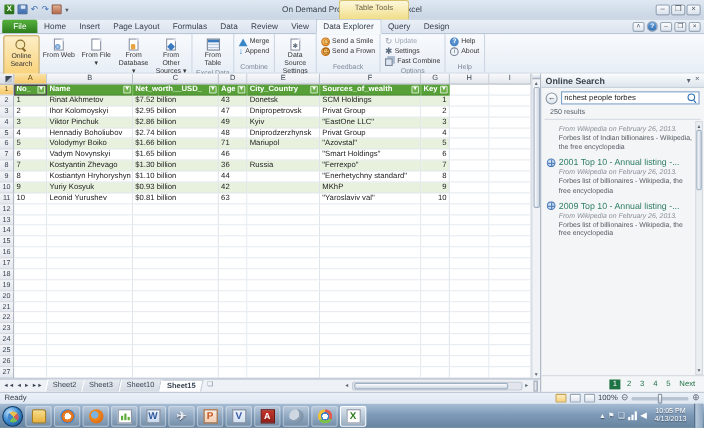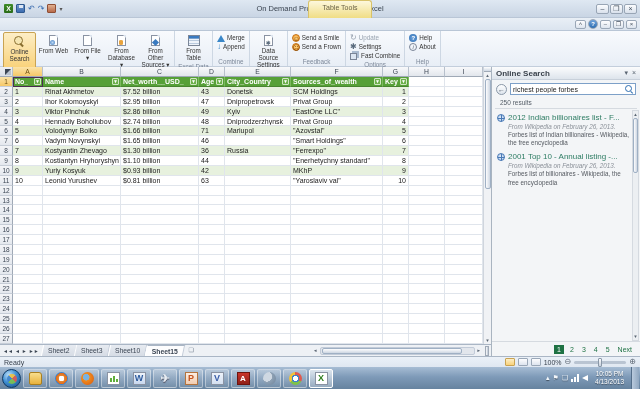--- a/index.html
+++ b/index.html
@@ -220,20 +220,33 @@
     <div class="win-title">On Demand Process - Microsoft Excel</div>
     <div class="tabletools">Table Tools</div>
     <div class="winbtns">
       <span class="wbtn">–</span>
       <span class="wbtn">❐</span>
       <span class="wbtn">×</span>
     </div>
   </div>
 
   <div class="tabrow">
+    <div id="ribbon-tabs" style="display:flex;align-items:flex-end;">
+        <div class="rtab file">File</div>
+        <div class="rtab">Home</div>
+        <div class="rtab">Insert</div>
+        <div class="rtab">Page Layout</div>
+        <div class="rtab">Formulas</div>
+        <div class="rtab">Data</div>
+        <div class="rtab">Review</div>
+        <div class="rtab">View</div>
+        <div class="rtab active">Data Explorer</div>
+        <div class="rtab">Query</div>
+        <div class="rtab">Design</div>
+      </div>
     <div class="tabrow-right">
       <span class="mini">˄</span>
       <span class="mini help">?</span>
       <span class="mini">–</span>
       <span class="mini">❐</span>
       <span class="mini">×</span>
     </div>
   </div>
 
   <div class="ribbon" id="ribbon-groups">
@@ -753,31 +766,35 @@
         <span class="backbtn">←</span>
         <div class="searchbox">
           <span class="q">richest people forbes</span>
           <span class="mag"></span>
         </div>
       </div>
       <div class="rescount">250 results</div>
       <div class="results" id="results">
 
       <div class="result">
-            <div class="rt-line">
-              <div class="globe"></div>
-              <div class="rtitle">2012 Indian billionaires list - F...</div>
-            </div>
             <div class="rmeta">From Wikipedia on February 26, 2013.</div>
             <div class="rdesc">Forbes list of Indian billionaires - Wikipedia, the free encyclopedia</div>
           </div>
           <div class="result">
             <div class="rt-line">
               <div class="globe"></div>
               <div class="rtitle">2001 Top 10 - Annual listing -...</div>
+            </div>
+            <div class="rmeta">From Wikipedia on February 26, 2013.</div>
+            <div class="rdesc">Forbes list of billionaires - Wikipedia, the free encyclopedia</div>
+          </div>
+          <div class="result">
+            <div class="rt-line">
+              <div class="globe"></div>
+              <div class="rtitle">2009 Top 10 - Annual listing -...</div>
             </div>
             <div class="rmeta">From Wikipedia on February 26, 2013.</div>
             <div class="rdesc">Forbes list of billionaires - Wikipedia, the free encyclopedia</div>
           </div>
           <div class="pane-scroll">
           <span class="vs-arrow">▲</span>
           <div class="ps-thumb"></div>
           <span class="vs-arrow" style="margin-top:auto">▼</span>
         </div>
         </div>

